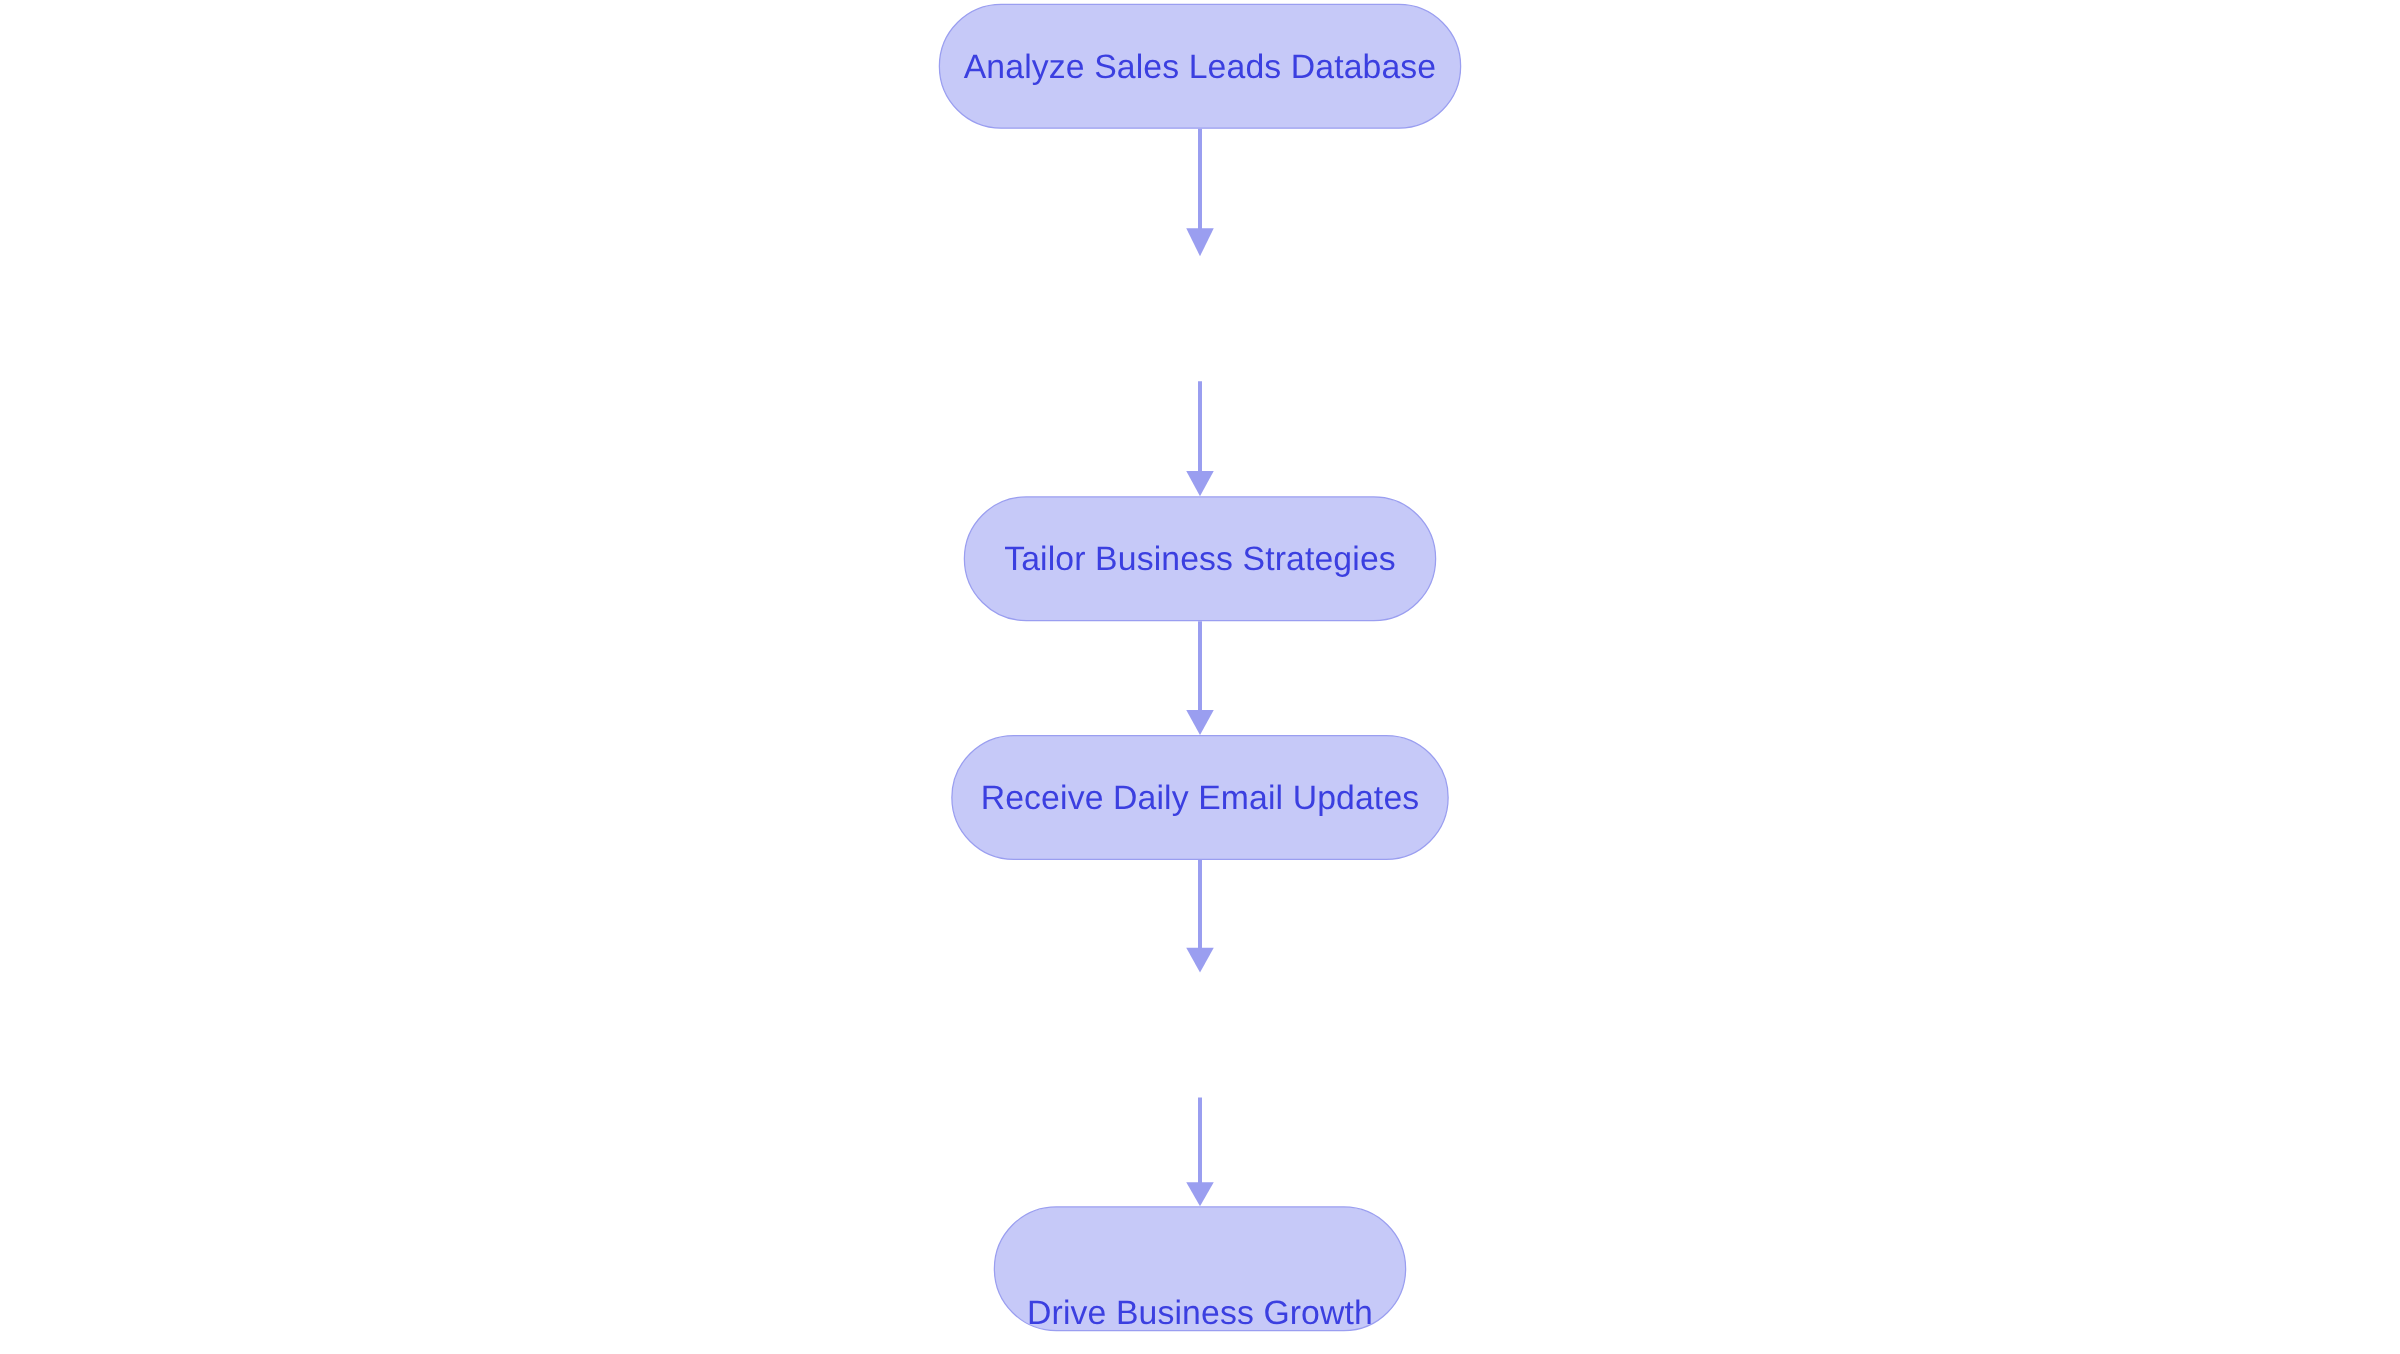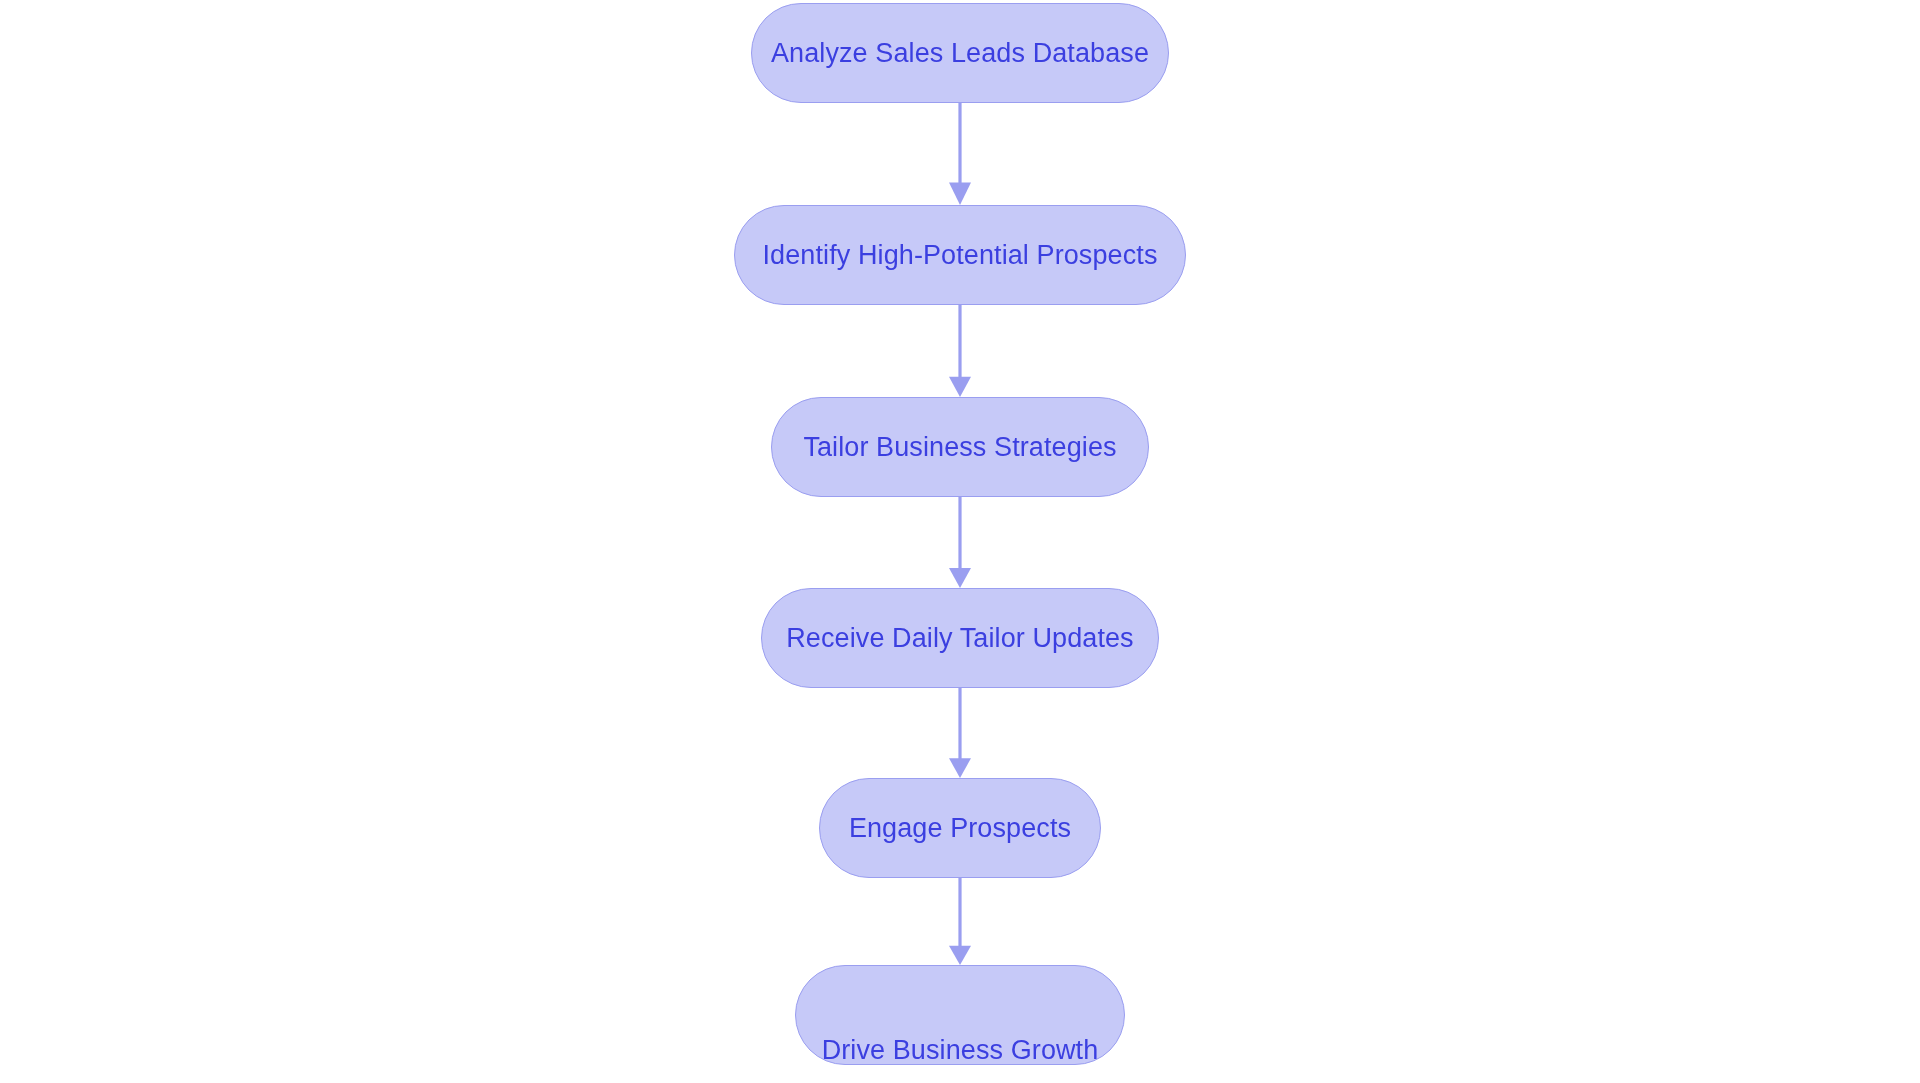--- a/index.html
+++ b/index.html
@@ -93,56 +93,50 @@
     <span class="flow-node-label">Analyze Sales Leads Database</span>
   </div>
 
   <div class="flow-connector conn-0">
     <svg viewBox="0 0 40 100" preserveAspectRatio="none" aria-hidden="true">
       <line x1="20" y1="0" x2="20" y2="82" stroke="#9a9ef0" stroke-width="3.2" vector-effect="non-scaling-stroke"></line>
       <polygon points="20,100 9,78 31,78" fill="#9a9ef0"></polygon>
     </svg>
   </div>
 
-  <div class="flow-node node-1 w-1">
-    <span class="flow-node-label">Identify High-Potential Prospects</span>
-  </div>
 
   <div class="flow-connector conn-1">
     <svg viewBox="0 0 40 100" preserveAspectRatio="none" aria-hidden="true">
       <line x1="20" y1="0" x2="20" y2="82" stroke="#9a9ef0" stroke-width="3.2" vector-effect="non-scaling-stroke"></line>
       <polygon points="20,100 9,78 31,78" fill="#9a9ef0"></polygon>
     </svg>
   </div>
 
   <div class="flow-node node-2 w-2">
     <span class="flow-node-label">Tailor Business Strategies</span>
   </div>
 
   <div class="flow-connector conn-2">
     <svg viewBox="0 0 40 100" preserveAspectRatio="none" aria-hidden="true">
       <line x1="20" y1="0" x2="20" y2="82" stroke="#9a9ef0" stroke-width="3.2" vector-effect="non-scaling-stroke"></line>
       <polygon points="20,100 9,78 31,78" fill="#9a9ef0"></polygon>
     </svg>
   </div>
 
   <div class="flow-node node-3 w-3">
-    <span class="flow-node-label">Receive Daily Tailor Updates</span>
+    <span class="flow-node-label">Receive Daily Email Updates</span>
   </div>
 
   <div class="flow-connector conn-3">
     <svg viewBox="0 0 40 100" preserveAspectRatio="none" aria-hidden="true">
       <line x1="20" y1="0" x2="20" y2="82" stroke="#9a9ef0" stroke-width="3.2" vector-effect="non-scaling-stroke"></line>
       <polygon points="20,100 9,78 31,78" fill="#9a9ef0"></polygon>
     </svg>
   </div>
 
-  <div class="flow-node node-4 w-4">
-    <span class="flow-node-label">Engage Prospects</span>
-  </div>
 
   <div class="flow-connector conn-4">
     <svg viewBox="0 0 40 100" preserveAspectRatio="none" aria-hidden="true">
       <line x1="20" y1="0" x2="20" y2="82" stroke="#9a9ef0" stroke-width="3.2" vector-effect="non-scaling-stroke"></line>
       <polygon points="20,100 9,78 31,78" fill="#9a9ef0"></polygon>
     </svg>
   </div>
 
   <div class="flow-node node-5 w-5">
     <span class="flow-node-label">Drive Business Growth</span>

